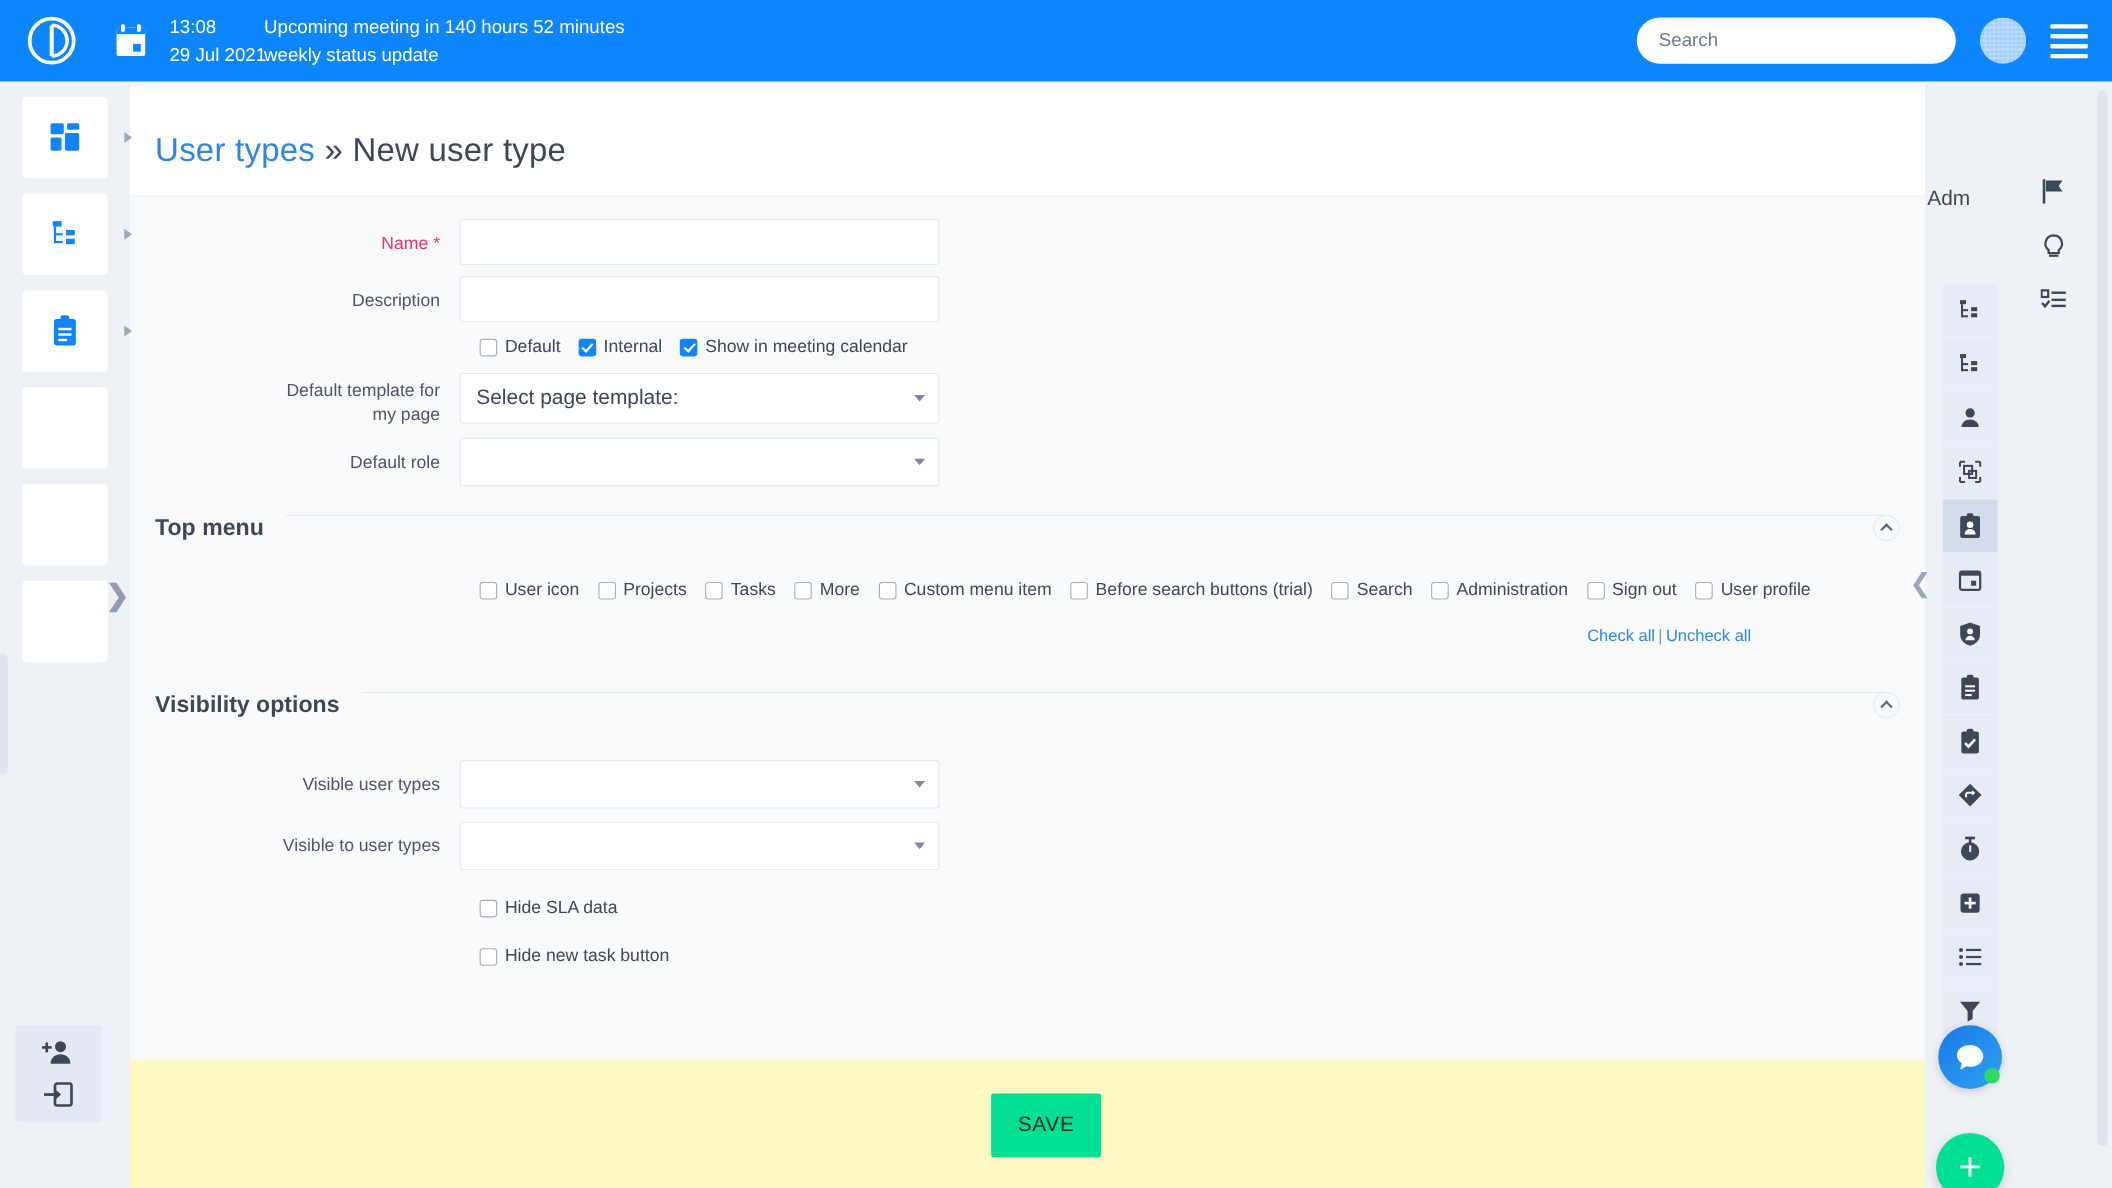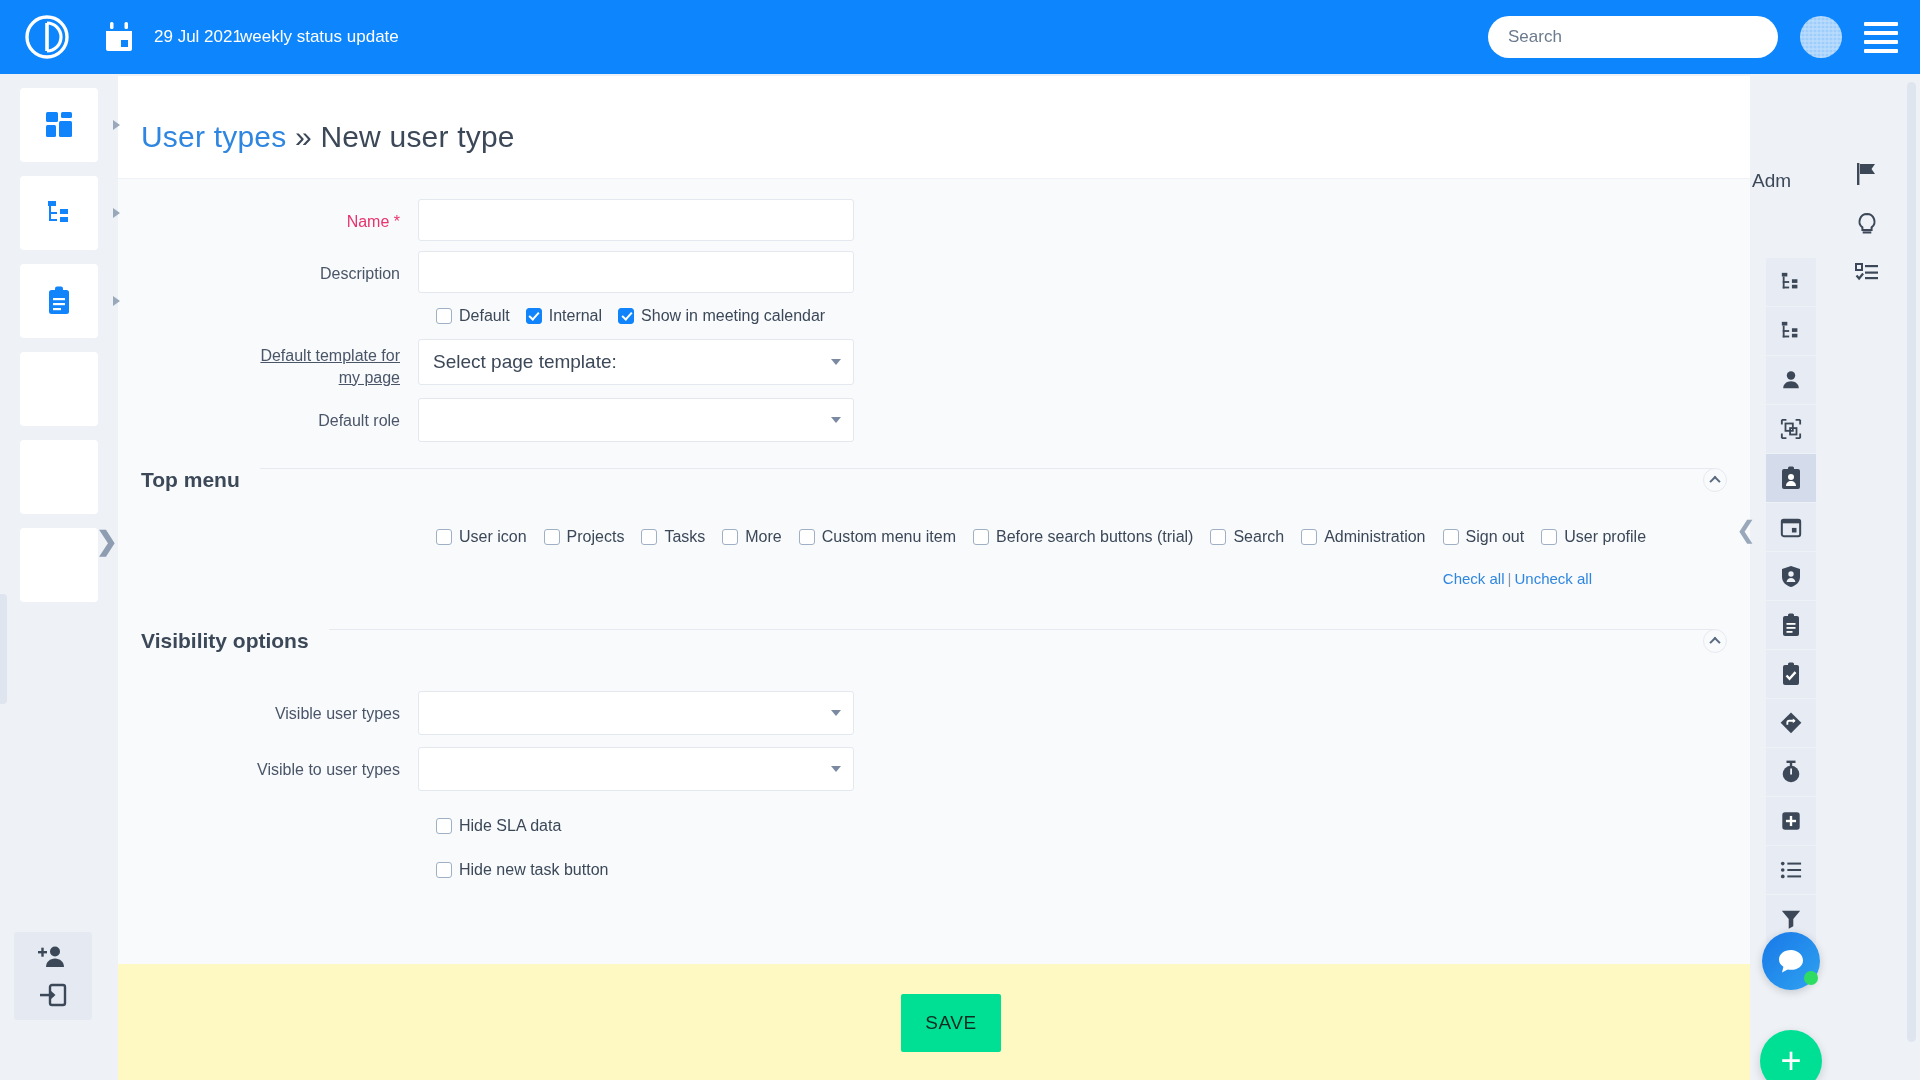--- a/index.html
+++ b/index.html
@@ -270,20 +270,24 @@
   <div class="cal-btn">
     <svg width="30" height="32" viewBox="0 0 30 32">
       <rect x="2" y="4" width="26" height="26" rx="2" fill="#fff"></rect>
       <rect x="2" y="4" width="26" height="6" fill="#0d85fd"></rect>
       <rect x="6" y="1" width="3.5" height="7" rx="1.5" fill="#fff"></rect>
       <rect x="20.5" y="1" width="3.5" height="7" rx="1.5" fill="#fff"></rect>
       <rect x="17" y="19" width="7" height="7" fill="#0d85fd"></rect>
     </svg>
   </div>
   <div class="meeting-info">
+    <div class="meeting-row">
+      <span class="mi-time">13:08</span>
+      <span class="mi-text">Upcoming meeting in 140 hours 52 minutes</span>
+    </div>
     <div class="meeting-row">
       <span class="mi-date">29 Jul 2021</span>
       <span class="mi-text">weekly status update</span>
     </div>
   </div>
   <div class="header-right">
     <input class="search-box" type="text" placeholder="Search" style="">
     <div class="avatar"></div>
     <div class="hamburger">
       <span></span>
@@ -388,21 +392,21 @@
         <span class="cbox checked"></span>
         <span class="lbl">Internal</span>
       </label>
       <label class="cbitem">
         <span class="cbox checked"></span>
         <span class="lbl">Show in meeting calendar</span>
       </label>
     </div>
 
     <div class="frow" style="margin-top:14px;">
-      <div class="flabel" style="padding-top:6px;text-decoration:underline;">
+      <div class="flabel" style="padding-top:6px;">
         <span>Default template for</span><br>
         <span>my page</span>
       </div>
       <div class="fselect">
         <span>Select page template:</span>
         <span class="arrow"></span>
       </div>
     </div>
 
     <div class="frow">

